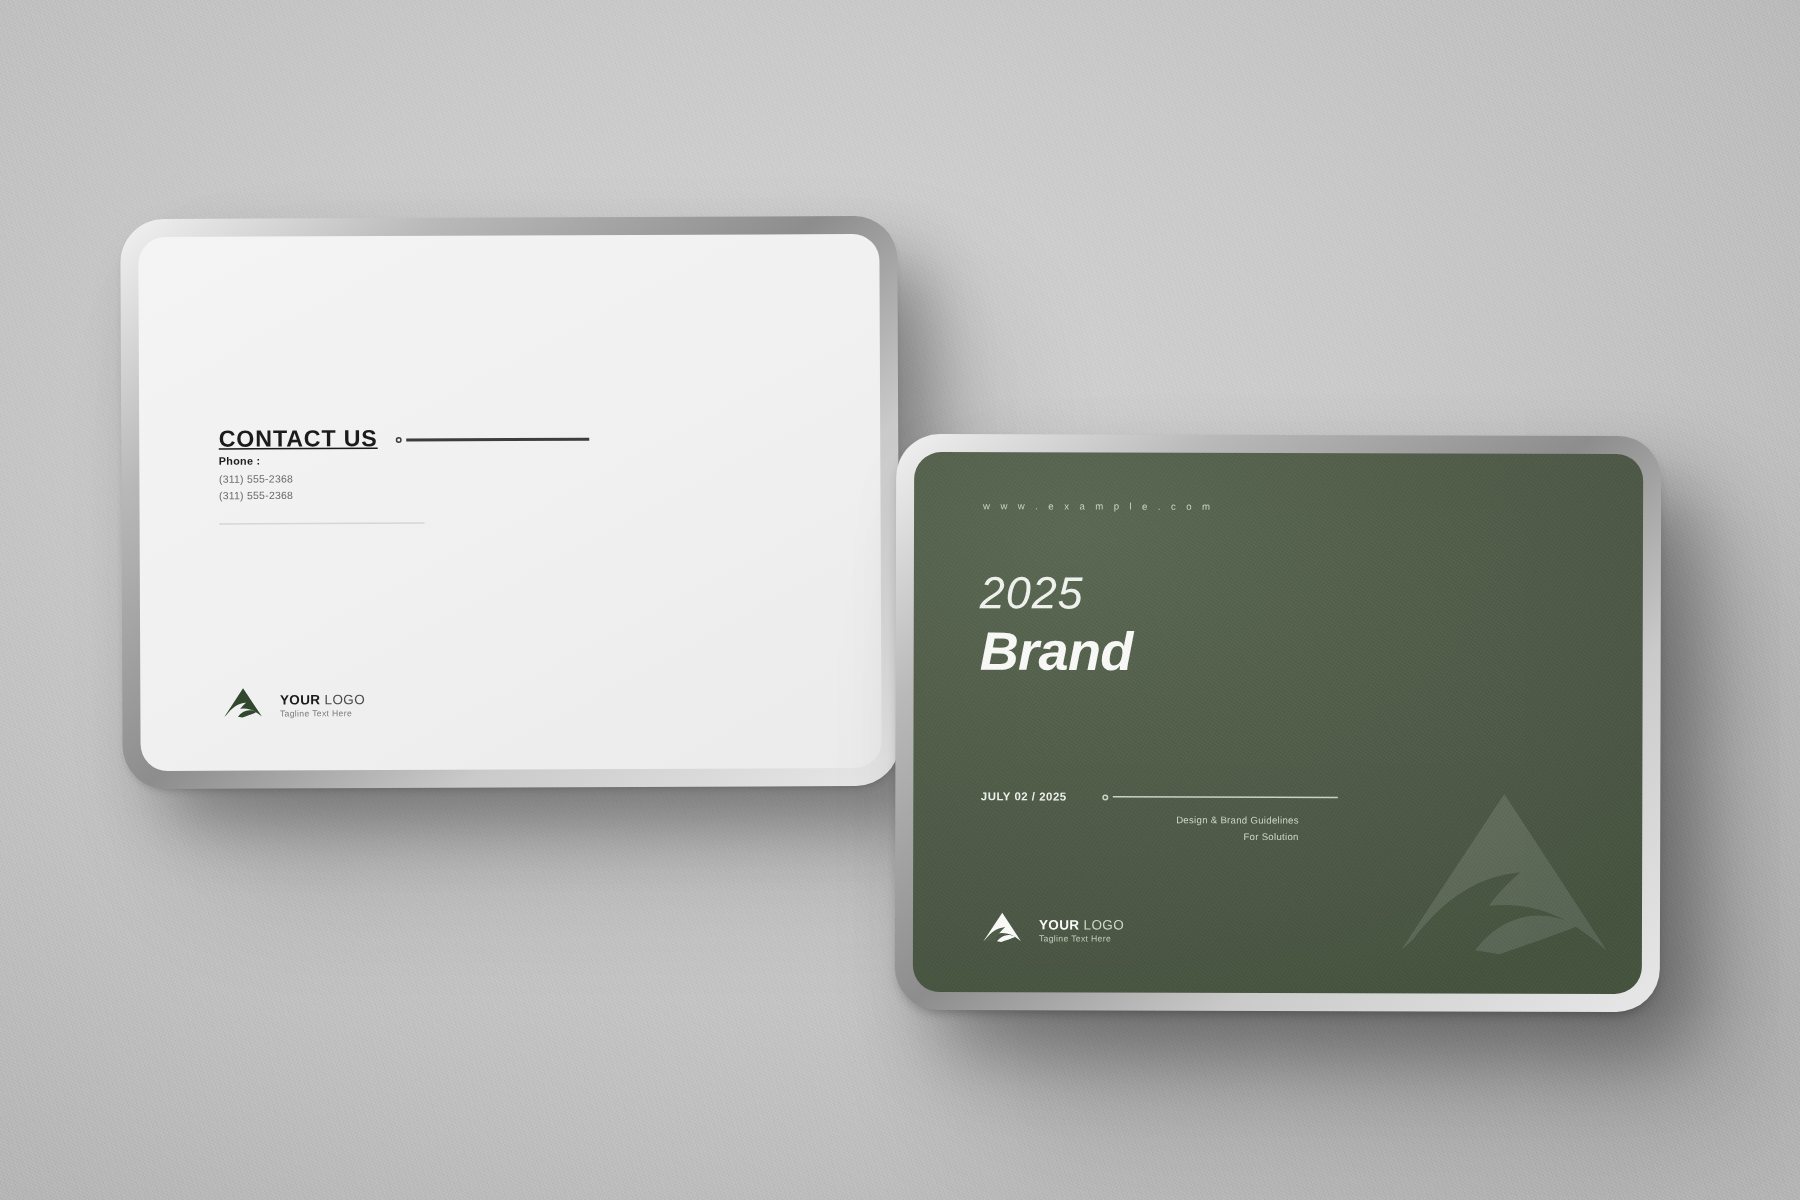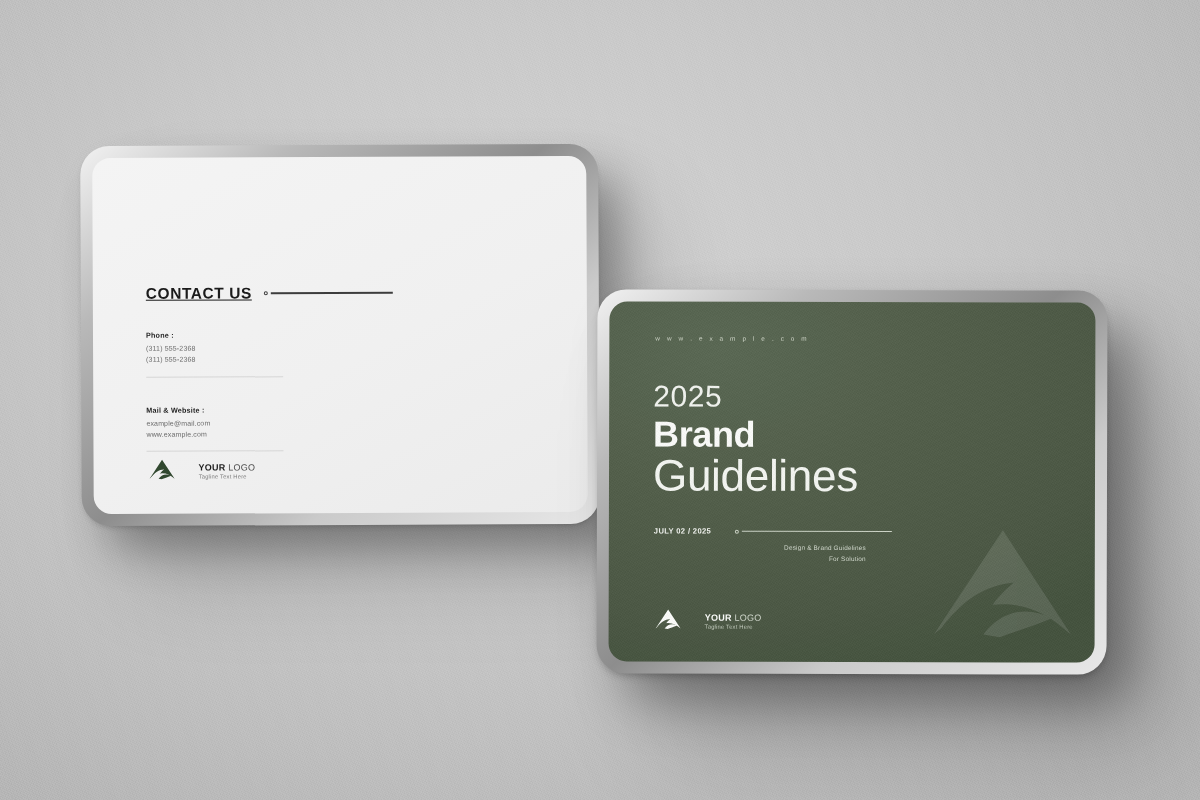--- a/index.html
+++ b/index.html
@@ -128,21 +128,21 @@
     border-radius: 50%;
     border: 1px solid #3d3d3d;
     flex: none;
   }
   .rule-line {
     height: 1.4px;
     background: #3d3d3d;
     width: 122px;
   }
 
-  .field-block { margin-top: 28px; }
+  .field-block { margin-top: 0; }
   .field-label {
     font-size: 7.2px;
     font-weight: 700;
     color: #1c1c1c;
     letter-spacing: .2px;
     margin-bottom: 3px;
   }
   .field-value {
     font-size: 7px;
     color: #6a6a6a;
@@ -153,21 +153,21 @@
     margin-top: 11px;
     height: 1px;
     width: 137px;
     background: #d6d6d6;
   }
 
   
   .logo-lockup {
     display: flex;
     align-items: center;
-    gap: 23px;
+    gap: 11px;
   }
   .logo-mark { flex: none; }
   .logo-name {
     font-size: 9px;
     letter-spacing: .25px;
     line-height: 1.15;
     white-space: nowrap;
   }
   .logo-name .w-bold   { font-weight: 700; }
   .logo-name .w-light  { font-weight: 400; }
@@ -191,20 +191,21 @@
     left: 46px; top: 33px;
     font-size: 6.4px;
     letter-spacing: 2.6px;
     color: #cfd6c9;
     font-weight: 400;
   }
   #cover-heading {
     position: absolute;
     left: 44px; top: 80px;
     width: 330px;
+    font-style: italic;
   }
   #cover-year {
     font-size: 30px;
     font-weight: 300;
     color: #f1f3ef;
     letter-spacing: .6px;
     line-height: 1;
   }
   #cover-line1 {
     font-size: 36px;
@@ -286,26 +287,20 @@
         </div>
       </div>
 
       <div class="field-block">
         <div class="field-label">Phone :</div>
         <div class="field-value">(311) 555-2368</div>
         <div class="field-value">(311) 555-2368</div>
         <div class="field-sep"></div>
       </div>
 
-      <div class="field-block">
-        <div class="field-label">Mail &amp; Website :</div>
-        <div class="field-value">example@mail.com</div>
-        <div class="field-value">www.example.com</div>
-        <div class="field-sep"></div>
-      </div>
 
     </div>
 
     <div class="logo-lockup" id="contact-logo">
       <span class="logo-mark">
         <svg width="27" height="21" viewBox="0 0 54 42" aria-hidden="true">
           <path d="M2 40 L27 2 L52 40 C44 33 37 29 27 29 C17 29 10 33 2 40 Z" fill="#31482f"></path>
           <path d="M3 40 C12 27 21 22 31 21 C24 27 20 33 18 40 Z" fill="#f0f0f0"></path>
           <circle cx="27" cy="16" r="5.4" fill="#31482f"></circle>
           <path d="M20 40 C26 32 35 29 45 34 C38 37 31 39 26 41 Z" fill="#31482f"></path>
@@ -330,21 +325,20 @@
         <circle cx="27" cy="16" r="5.4" fill="#ffffff"></circle>
         <path d="M20 40 C26 32 35 29 45 34 C38 37 31 39 26 41 Z" fill="#ffffff"></path>
       </svg>
     </span>
 
     <div id="cover-url">w w w . e x a m p l e . c o m</div>
 
     <div id="cover-heading">
       <div id="cover-year">2025</div>
       <div id="cover-line1">Brand</div>
-      <div id="cover-line2">Guidelines</div>
     </div>
 
     <div id="cover-date-row">
       <span id="cover-date">JULY 02 / 2025</span>
       <span class="rule-dot-line">
         <span class="rule-dot"></span>
         <span class="rule-line"></span>
       </span>
     </div>
 

